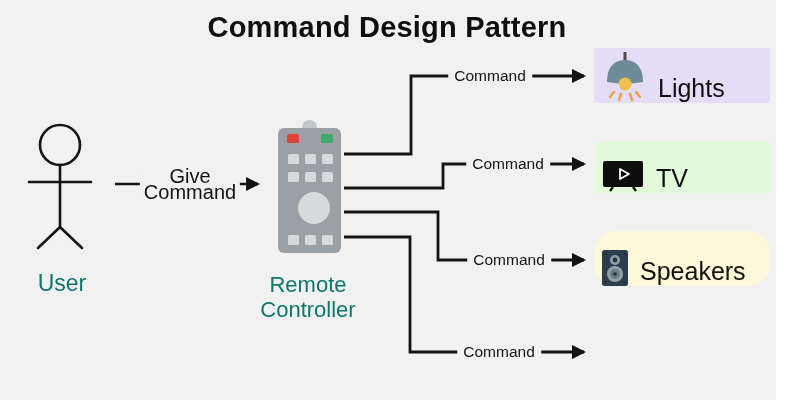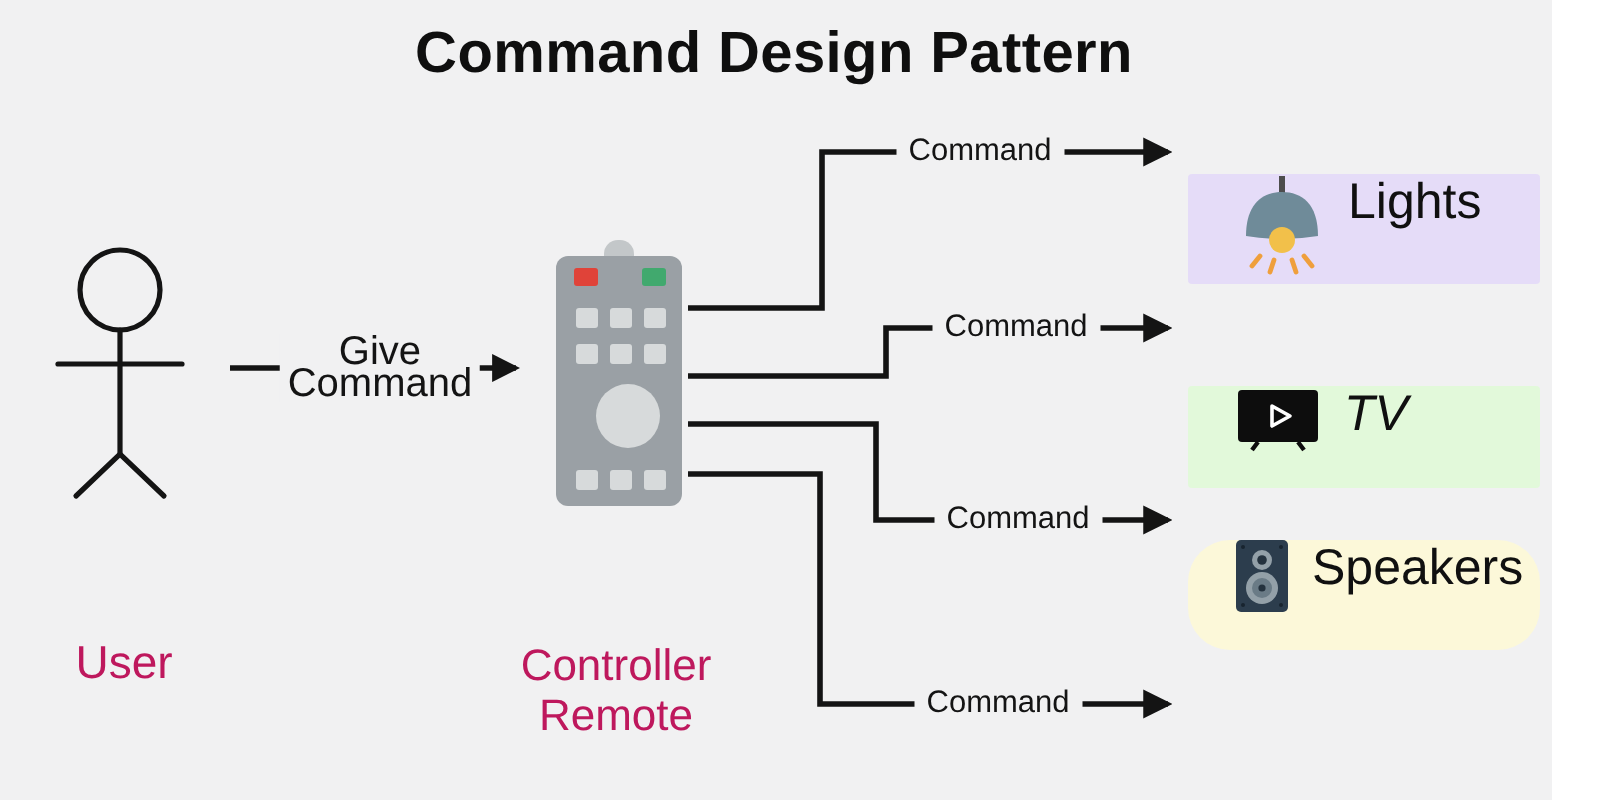--- a/index.html
+++ b/index.html
@@ -22,24 +22,23 @@
     font-weight: 600;
     color: #0f0f0f;
     white-space: nowrap;
     letter-spacing: 0.2px;
   }
 
   
   .caption {
     position: absolute;
     transform: translateX(-50%);
-    color: #be185d;
+    color: #0f766e;
     text-align: center;
     white-space: nowrap;
-    margin-top: 48px;
   }
   .user-label { left: 62px; top: 270px; font-size: 23px; }
   .remote-label { left: 308px; top: 272px; font-size: 22px; line-height: 25px; }
 
   
   .cmd-label {
     position: absolute;
     transform: translate(-50%, -50%);
     background: #f1f1f2;
     color: #141414;
@@ -89,32 +88,31 @@
     background: #d7dadb;
   }
 
   
   .device-box {
     position: absolute;
     left: 594px;
     width: 176px;
     border-radius: 2px;
     display: flex;
-    align-items: flex-start;
-    padding-left: 24px;
+    align-items: flex-end;
+    padding-left: 8px;
     gap: 12px;
-    margin-top: 39px;
   }
   .device-box .device-label {
     font-size: 25px;
     color: #101010;
     white-space: nowrap;
   }
   .box-lights   { top: 48px;  height: 55px; }
-  .box-tv       { top: 154px; height: 51px; font-style: italic; }
+  .box-tv       { top: 142px; height: 51px; }
   .box-speakers { top: 231px; height: 55px; }
   .box-ac       { top: 325px; height: 48px; }
   .icon-wrap { display: flex; align-items: center; justify-content: center; }
 </style>
 </head>
 <body>
 
 <div class="canvas">
 
   <svg class="lines-svg" width="800" height="400" viewBox="0 0 800 400">
@@ -155,22 +153,22 @@
     <div class="rbtn gray r2 c1"></div>
     <div class="rbtn gray r2 c2"></div>
     <div class="rbtn gray r2 c3"></div>
     <div class="remote-dial"></div>
     <div class="rbtn gray r3 c1"></div>
     <div class="rbtn gray r3 c2"></div>
     <div class="rbtn gray r3 c3"></div>
   </div>
 
   <div class="caption remote-label">
+    <div>Remote</div>
     <div>Controller</div>
-    <div>Remote</div>
   </div>
 
   <div class="give-label">
     <div>Give</div>
     <div>Command</div>
   </div>
 
   <div class="cmd-label" style="left:490px; top:76px;">Command</div>
   <div class="cmd-label" style="left:508px; top:164px;">Command</div>
   <div class="cmd-label" style="left:509px; top:260px;">Command</div>

